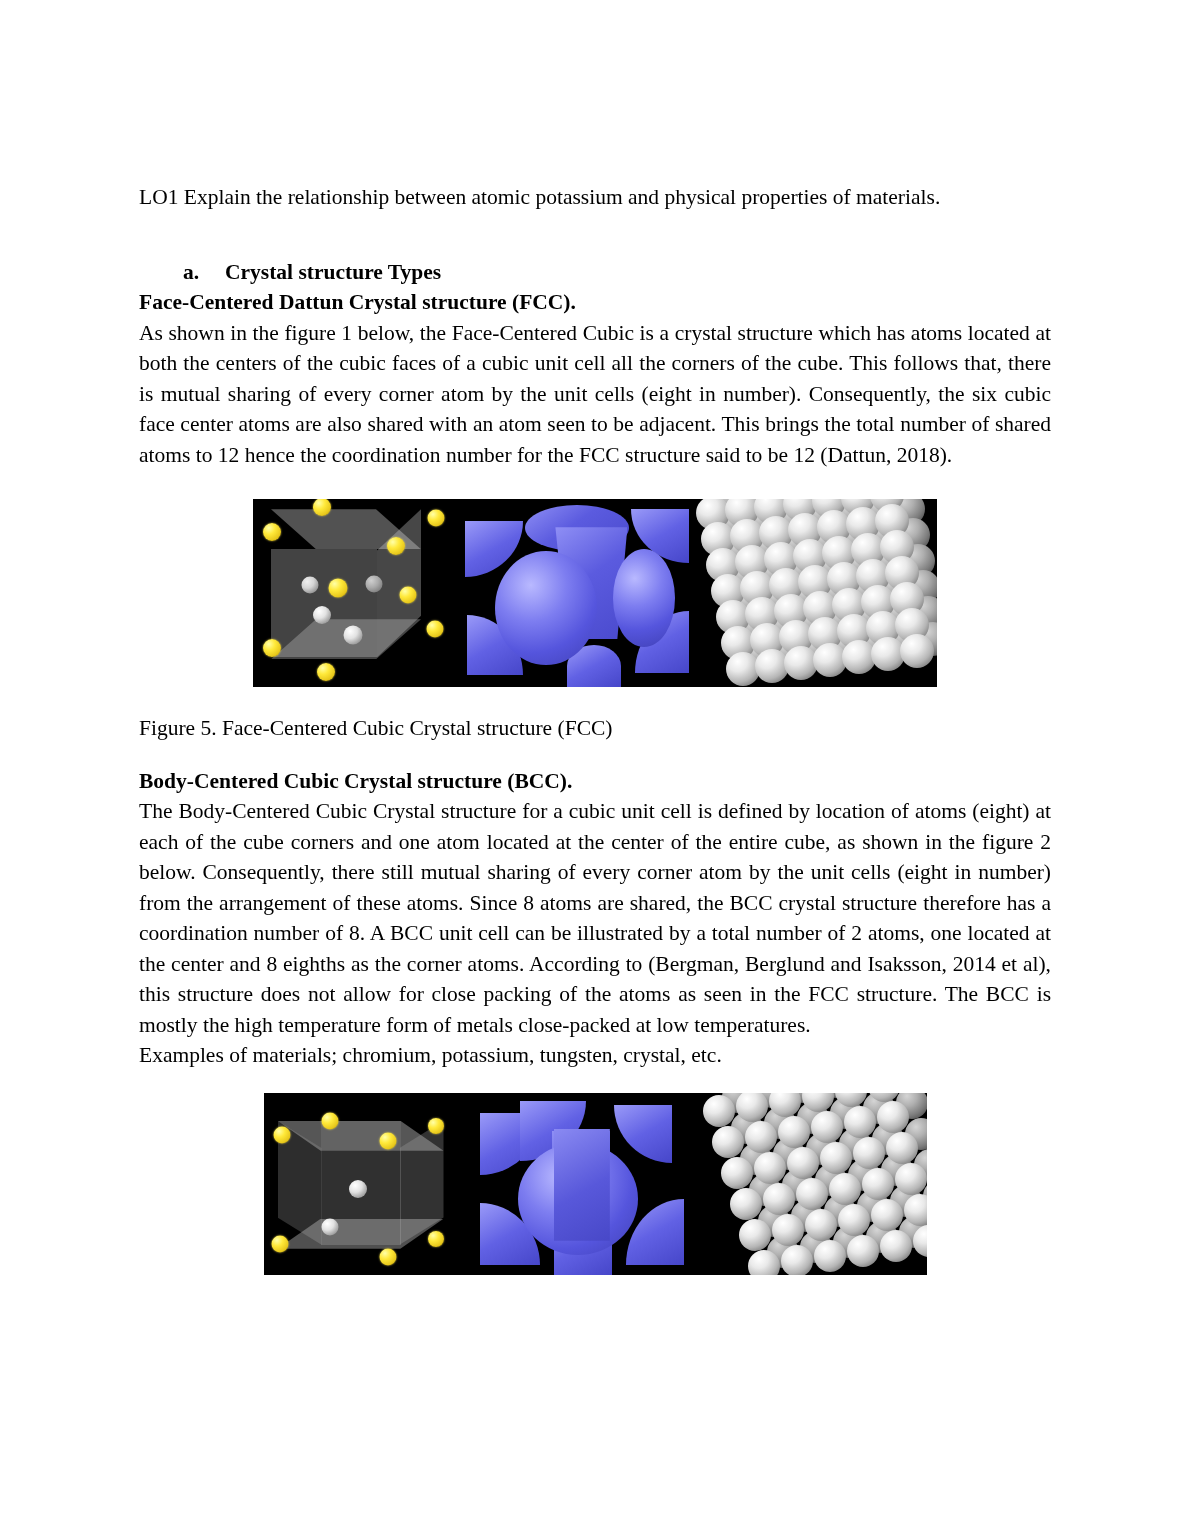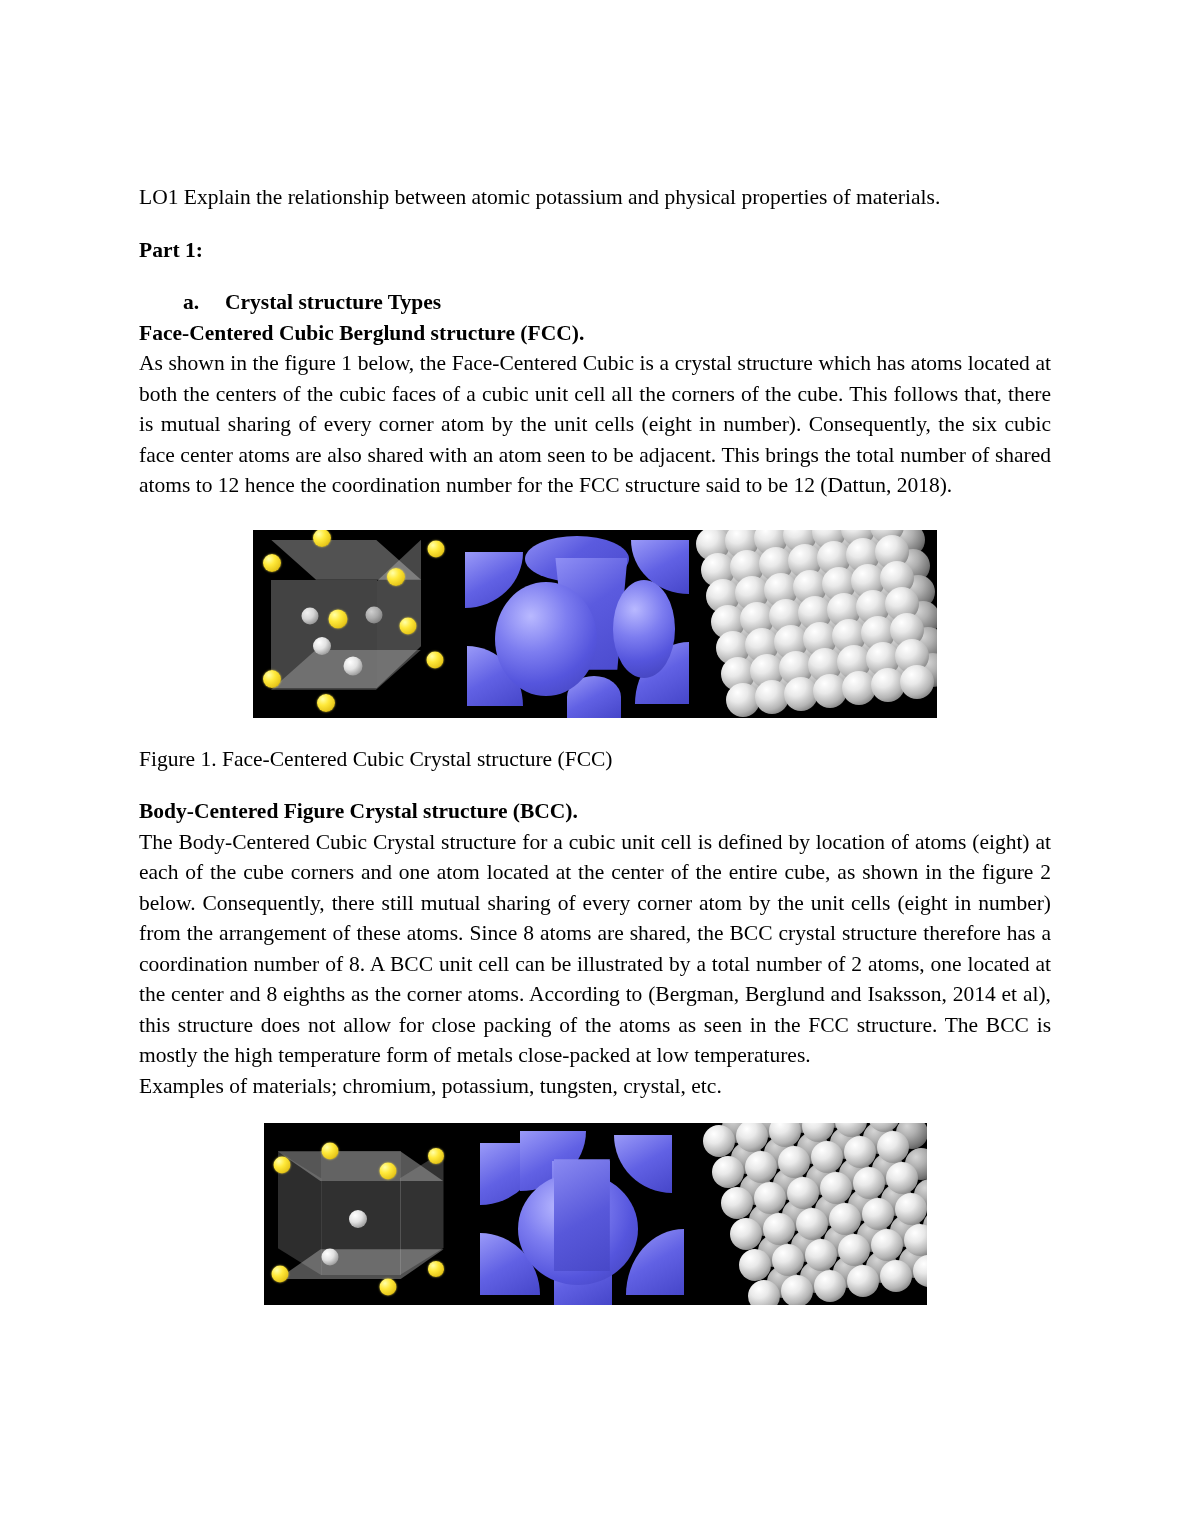--- a/index.html
+++ b/index.html
@@ -138,29 +138,28 @@
 <div class="page">
   <div class="content">
 
     <div class="gap-line"></div>
 
     <div class="gap-line"></div>
 
     <p class="plain">LO1 Explain the relationship between atomic potassium and physical properties of materials.</p>
     <div class="gap-line"></div>
 
-    <p class="plain bold">Part 1:</p>
     <div class="gap-line"></div>
 
     <div class="list-item">
       <span class="marker">a.</span>
       <span>Crystal structure Types</span>
     </div>
 
-    <p class="plain bold">Face-Centered Cubic Berglund structure (FCC).</p>
+    <p class="plain bold">Face-Centered Dattun Crystal structure (FCC).</p>
     <p class="para">As shown in the figure 1 below, the Face-Centered Cubic is a crystal structure which has atoms located at both the centers of the cubic faces of a cubic unit cell all the corners of the cube. This follows that, there is mutual sharing of every corner atom by the unit cells (eight in number). Consequently, the six cubic face center atoms are also shared with an atom seen to be adjacent. This brings the total number of shared atoms to 12 hence the coordination number for the FCC structure said to be 12 (Dattun, 2018).</p>
 
     <div class="figure-wrap" style="margin-top:29px;">
       <div class="fig" style="width:684px;height:188px;">
 
         <div class="panel" style="width:205px;height:188px;">
 
           <div class="face" style="left:18px;top:10px;width:150px;height:40px;
                       background:rgba(205,205,205,0.40);
                       clip-path:polygon(30% 100%, 100% 100%, 70% 0%, 0% 0%);"></div>
@@ -305,25 +304,25 @@
               <div class="gsphere" style="left: 118px; top: 144px; width: 34px; height: 34px; z-index: 106;"></div>
               <div class="gsphere" style="left: 147px; top: 141px; width: 34px; height: 34px; z-index: 106;"></div>
               <div class="gsphere" style="left: 176px; top: 138px; width: 34px; height: 34px; z-index: 106;"></div>
               <div class="gsphere" style="left: 205px; top: 135px; width: 34px; height: 34px; z-index: 106;"></div>
             </div>
         </div>
       </div>
     </div>
 
     <div class="gap-line" style="height:26px;"></div>
-    <p class="caption">Figure 1. Face-Centered Cubic Crystal structure (FCC)</p>
+    <p class="caption">Figure 5. Face-Centered Cubic Crystal structure (FCC)</p>
 
     <div class="gap-line"></div>
 
-    <p class="plain bold">Body-Centered Figure Crystal structure (BCC).</p>
+    <p class="plain bold">Body-Centered Cubic Crystal structure (BCC).</p>
     <p class="para">The Body-Centered Cubic Crystal structure for a cubic unit cell is defined by location of atoms (eight) at each of the cube corners and one atom located at the center of the entire cube, as shown in the figure 2 below. Consequently, there still mutual sharing of every corner atom by the unit cells (eight in number) from the arrangement of these atoms. Since 8 atoms are shared, the BCC crystal structure therefore has a coordination number of 8. A BCC unit cell can be illustrated by a total number of 2 atoms, one located at the center and 8 eighths as the corner atoms. According to  (Bergman, Berglund and Isaksson, 2014 et al), this structure does not allow for close packing of the atoms as seen in the FCC structure. The BCC is mostly the high temperature form of metals close-packed at low temperatures.</p>
     <p class="plain">Examples of materials; chromium, potassium, tungsten, crystal, etc.</p>
 
     <div class="figure-wrap" style="margin-top:22px;">
       <div class="fig" style="width:663px;height:182px;">
 
         <div class="panel" style="width:215px;height:182px;">
           <div class="face" style="left:14px;top:28px;width:166px;height:30px;
                       background:rgba(205,205,205,0.42);
                       clip-path:polygon(26% 100%, 100% 100%, 74% 0%, 0% 0%);"></div>

